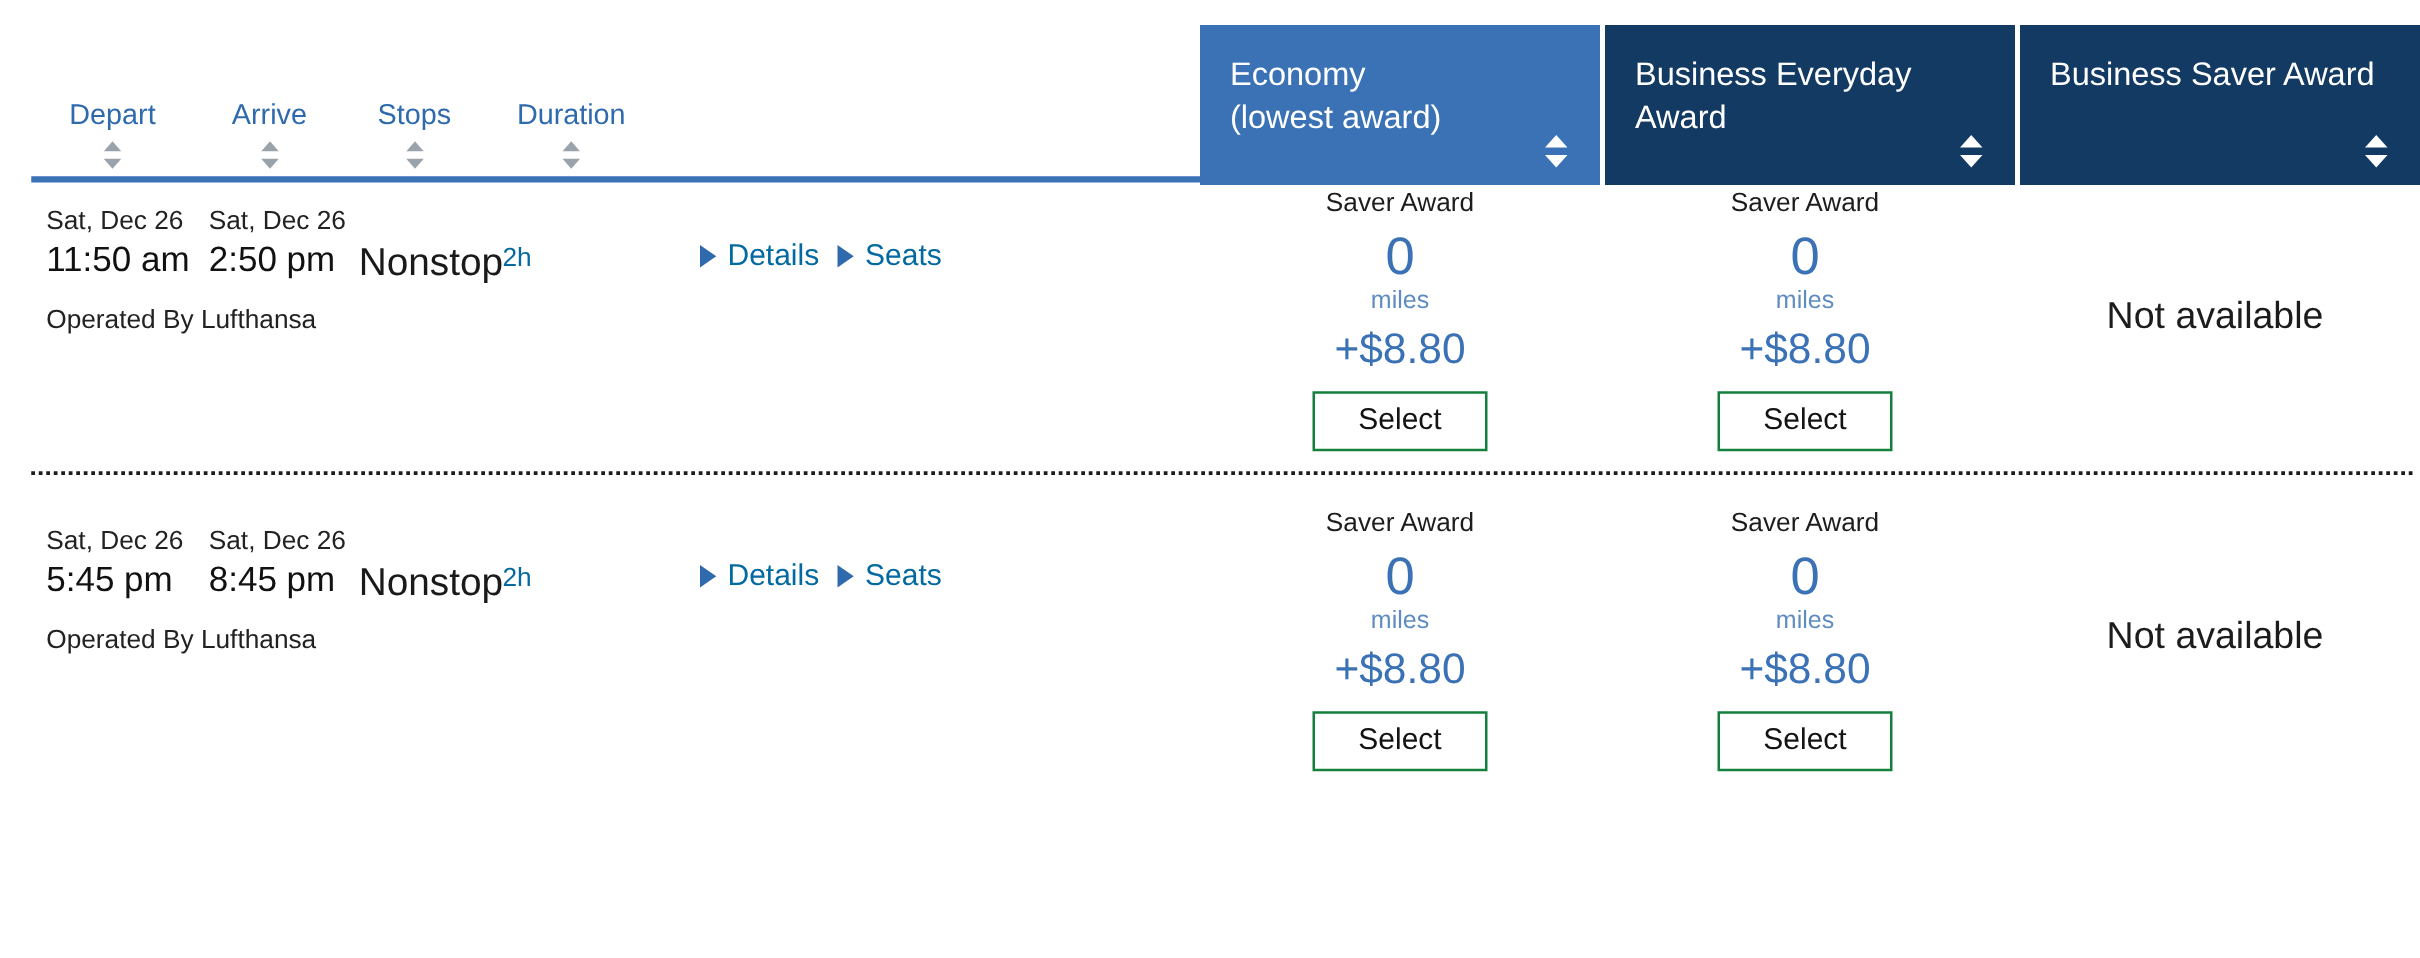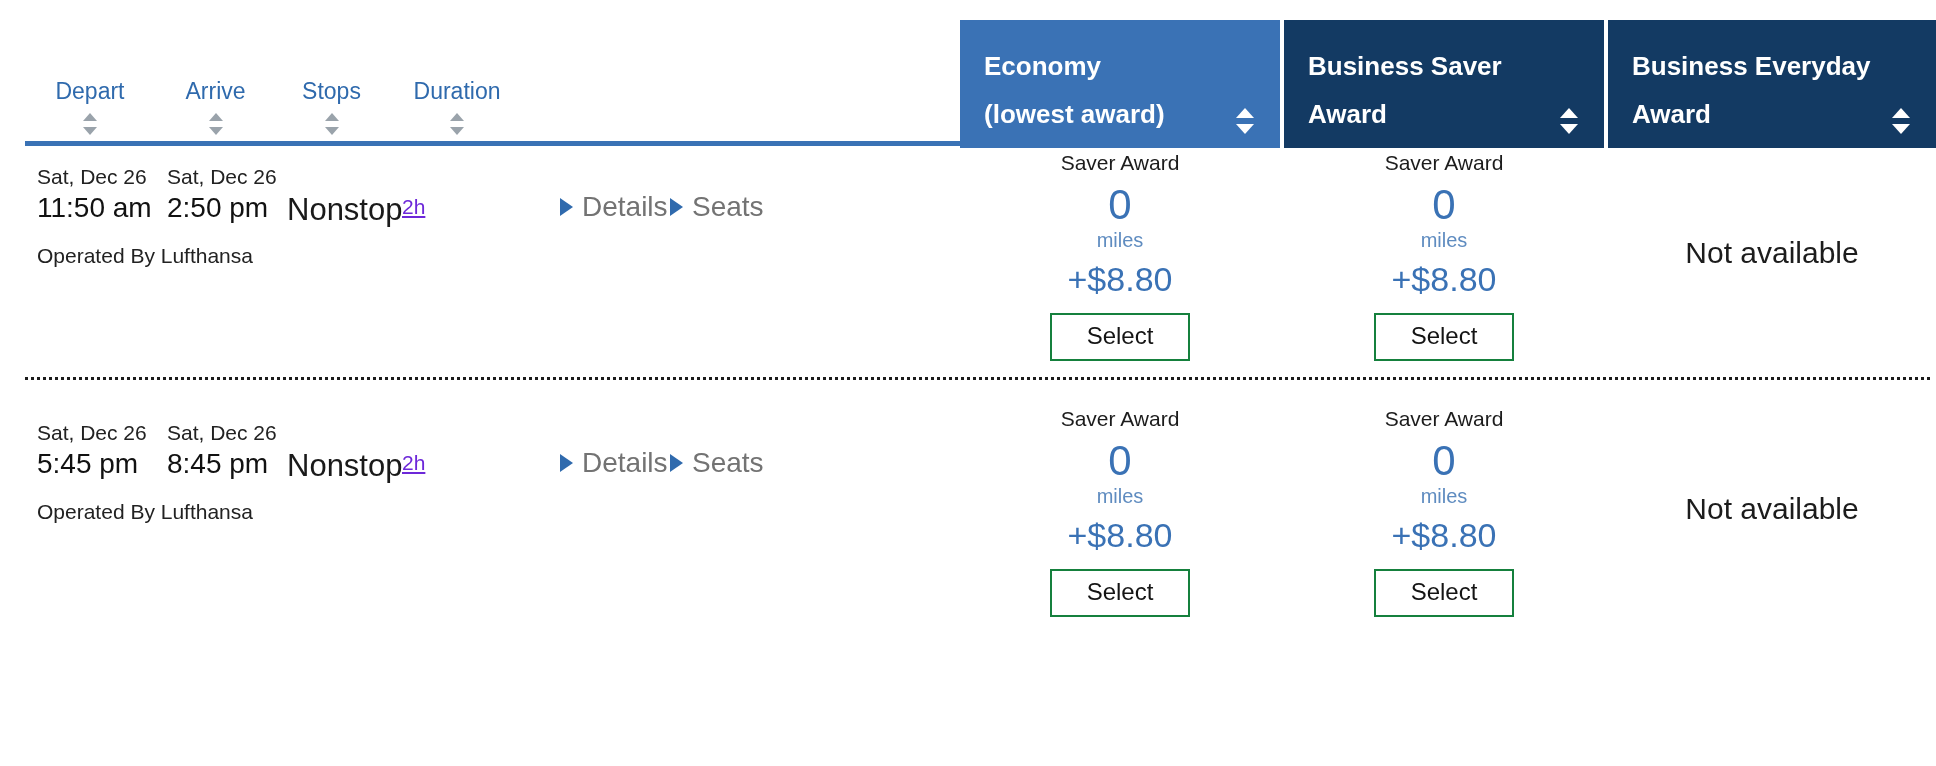--- a/index.html
+++ b/index.html
@@ -42,22 +42,22 @@
     background: #133a63;
     margin-left: 4px;
   }
   .fare-tab-biz-everyday {
     width: 328px;
     background: #133a63;
     margin-left: 4px;
   }
   .fare-tab-label {
     font-size: 26px;
-    line-height: 48px;
-    font-weight: 700;
+    line-height: 34px;
+    font-weight: 400;
     white-space: pre-line;
   }
   .tab-sort-arrows {
     position: absolute;
     right: 26px;
     bottom: 14px;
     width: 18px;
     height: 26px;
   }
   .tab-sort-arrows .up,
@@ -166,37 +166,36 @@
     font-size: 31px;
     font-weight: normal;
     color: #1a1a1a;
     white-space: nowrap;
   }
   .seg-duration {
     position: absolute;
     left: 402px;
     top: 45px;
     font-size: 21px;
-    color: #6d28d9;
-    white-space: nowrap;
-    text-decoration: underline;
+    color: #0369a1;
+    white-space: nowrap;
   }
   .seg-link {
     position: absolute;
     top: 41px;
     display: flex;
     align-items: center;
     gap: 9px;
     cursor: pointer;
   }
   .seg-link-details { left: 560px; }
   .seg-link-seats   { left: 670px; }
   .seg-link-label {
-    font-size: 28px;
-    color: #737373;
+    font-size: 24px;
+    color: #0369a1;
     white-space: nowrap;
   }
   .caret-right {
     width: 0; height: 0;
     border-top: 9px solid transparent;
     border-bottom: 9px solid transparent;
     border-left: 13px solid #2f6aad;
     flex: 0 0 auto;
   }
   .seg-operated {
@@ -275,30 +274,30 @@
 
     <div class="fare-tab fare-tab-economy">
       <div class="fare-tab-label">Economy
 (lowest award)</div>
       <div class="tab-sort-arrows">
         <span class="up"></span>
           <span class="dn"></span>
       </div>
     </div>
 
+    <div class="fare-tab fare-tab-biz-everyday">
+      <div class="fare-tab-label">Business Everyday Award</div>
+      <div class="tab-sort-arrows">
+        <span class="up"></span>
+          <span class="dn"></span>
+      </div>
+    </div>
+
     <div class="fare-tab fare-tab-biz-saver">
       <div class="fare-tab-label">Business Saver Award</div>
-      <div class="tab-sort-arrows">
-        <span class="up"></span>
-          <span class="dn"></span>
-      </div>
-    </div>
-
-    <div class="fare-tab fare-tab-biz-everyday">
-      <div class="fare-tab-label">Business Everyday Award</div>
       <div class="tab-sort-arrows">
         <span class="up"></span>
           <span class="dn"></span>
       </div>
     </div>
   </div>
 
   <div class="sort-header">
 
     <div class="sort-col sort-col-depart">

